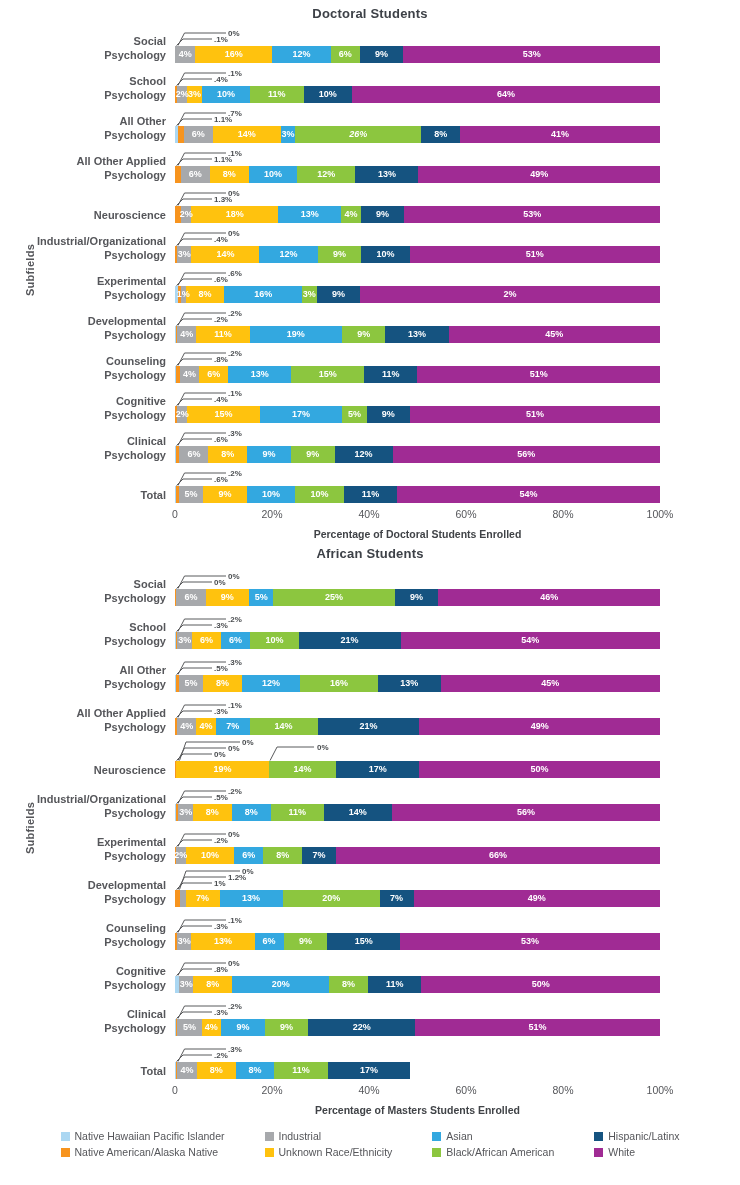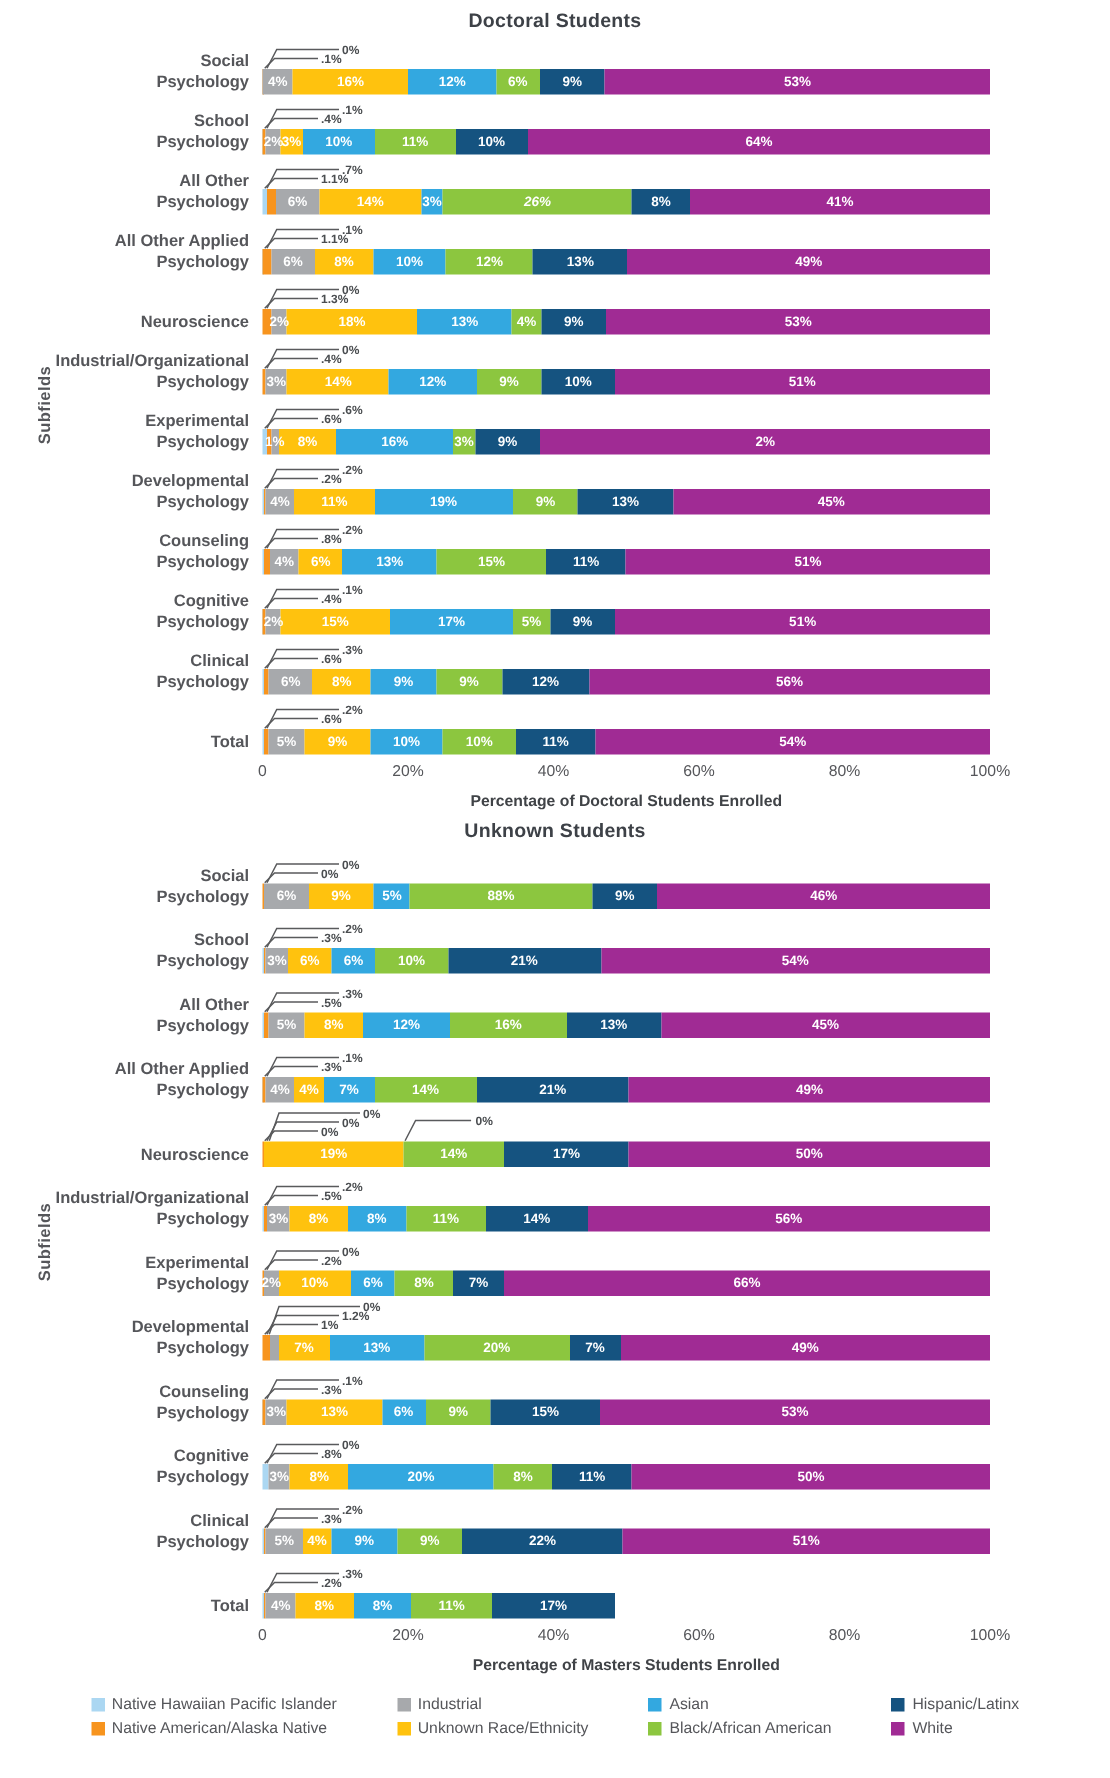--- a/index.html
+++ b/index.html
@@ -472,21 +472,21 @@
         <span style="left: 20%;">20%</span>
         <span style="left: 40%;">40%</span>
         <span style="left: 60%;">60%</span>
         <span style="left: 80%;">80%</span>
         <span style="left: 100%;">100%</span>
       </div>
     <div class="xtitle">Percentage of Doctoral Students Enrolled</div>
   </section>
 
   <section class="chart" id="chart-1">
-    <h2 class="chart-title">Unknown Students</h2>
+    <h2 class="chart-title">African Students</h2>
     <div class="ylabel">Subfields</div>
     <div class="rows">
         <div class="row">
           <div class="row-label">
             <div>Social</div>
             <div>Psychology</div>
           </div>
           <div class="bar-area">
             <div class="callout-strip" style="height: 26px;"><svg width="280" height="26">
                 <polyline points="1.5,25.5 8,19 37,19" fill="none" stroke="#595a5c" stroke-width="1"></polyline>
@@ -500,21 +500,21 @@
               <div class="seg" style="width: 6%; background: rgb(167, 169, 172);">
                 <span>6%</span>
               </div>
               <div class="seg" style="width: 9%; background: rgb(255, 194, 14);">
                 <span>9%</span>
               </div>
               <div class="seg" style="width: 5%; background: rgb(51, 168, 224);">
                 <span>5%</span>
               </div>
               <div class="seg" style="width: 25%; background: rgb(140, 198, 63);">
-                <span>88%</span>
+                <span>25%</span>
               </div>
               <div class="seg" style="width: 9%; background: rgb(21, 83, 128);">
                 <span>9%</span>
               </div>
               <div class="seg fill" style="background: rgb(160, 43, 148);">
                 <span>46%</span>
               </div>
             </div>
           </div>
         </div>

